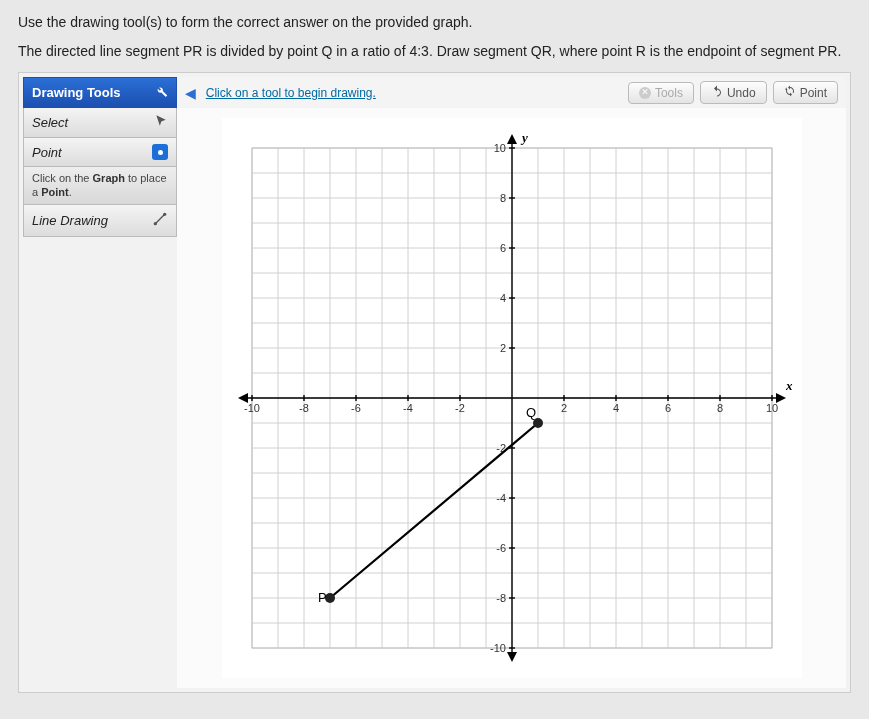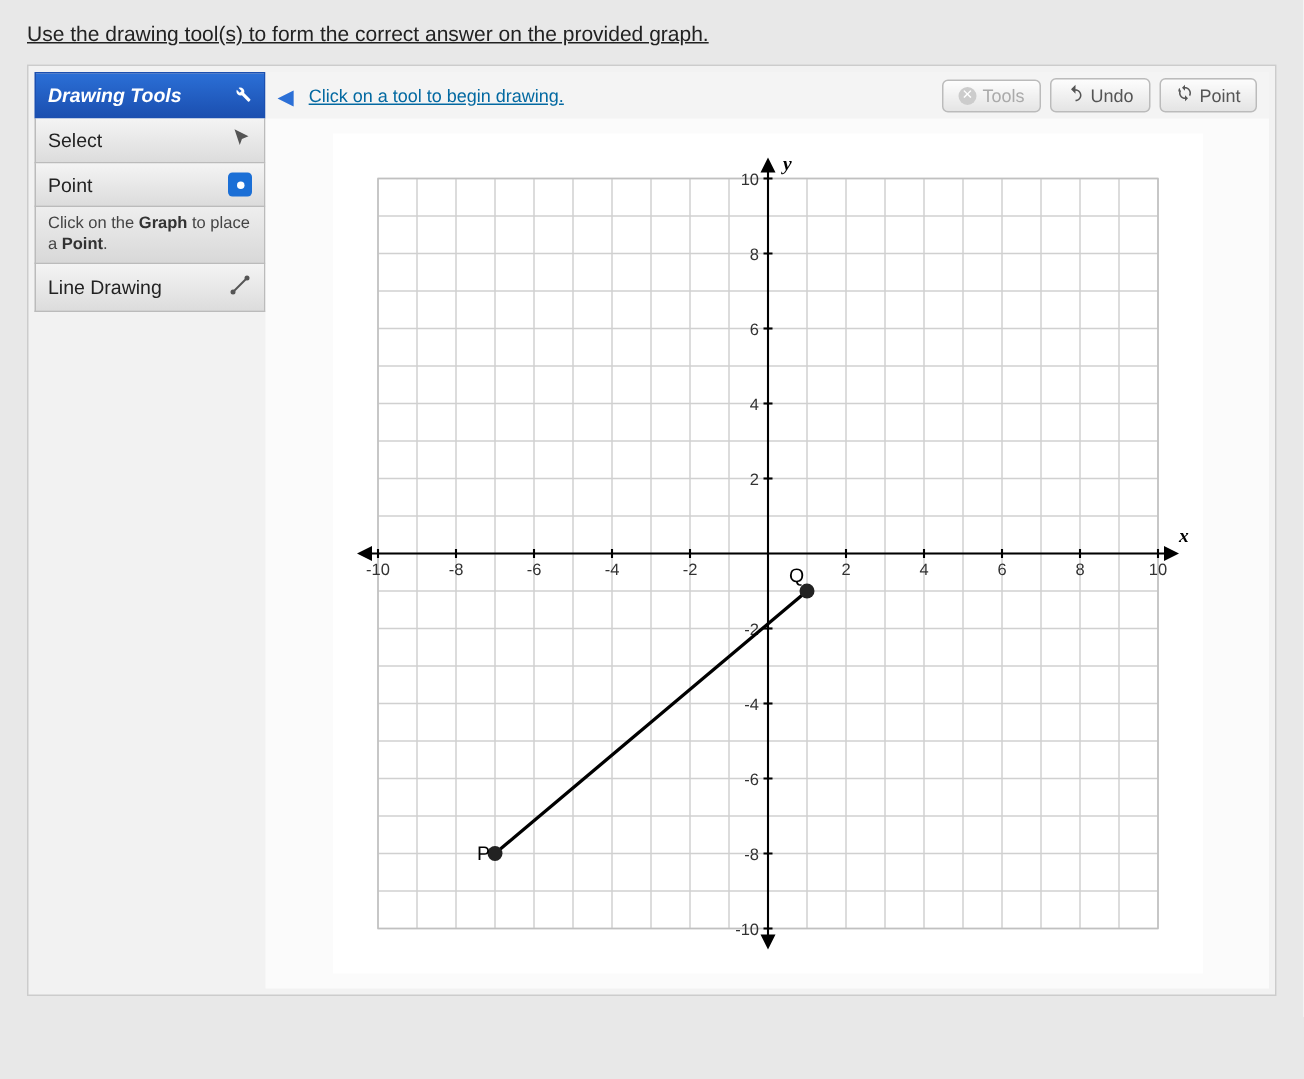--- a/index.html
+++ b/index.html
@@ -4,21 +4,21 @@
 <style>
   * { box-sizing: border-box; margin: 0; padding: 0; }
   body {
     font-family: Arial, sans-serif;
     background: #e8e8e8;
     padding: 12px 18px;
     color: #222;
     width: 869px;
   }
   .instructions { margin-bottom: 10px; font-size: 14px; line-height: 1.5; }
-  .instructions p { margin-bottom: 8px; text-decoration: underline; }
+  .instructions p { margin-bottom: 8px; }
   .workspace {
     display: flex;
     gap: 0;
     background: #f2f2f2;
     border: 1px solid #ccc;
     padding: 4px;
     align-items: flex-start;
   }
   .sidebar {
     width: 154px;
@@ -28,33 +28,33 @@
   .tool-header {
     background: linear-gradient(#2b6fd6, #1b4fb0);
     color: #fff;
     font-weight: bold;
     font-size: 13px;
     padding: 6px 8px;
     display: flex;
     align-items: center;
     justify-content: space-between;
     border: 1px solid #1b4fb0;
-    font-style: italic;
   }
   .tool-header .wrench { font-size: 12px; }
   .tool-item {
     background: linear-gradient(#f4f4f4, #dcdcdc);
     border: 1px solid #bbb;
     border-top: none;
     padding: 6px 8px;
     font-size: 13px;
     display: flex;
     align-items: center;
     justify-content: space-between;
     cursor: pointer;
+    font-style: italic;
   }
   .tool-item svg, .tool-item .icon-box { flex-shrink: 0; }
   .tool-help {
     background: linear-gradient(#eeeeee, #d8d8d8);
     border: 1px solid #bbb;
     border-top: none;
     padding: 4px 8px;
     font-size: 11px;
     color: #444;
     line-height: 1.3;
@@ -114,20 +114,21 @@
   .axis-label { font-size: 13px; font-style: italic; fill: #000; font-family: 'Times New Roman', serif; font-weight:bold;}
   .point-label { font-size: 13px; fill: #000; font-family: Arial; }
   .seg { stroke: #000; stroke-width: 2.2; }
   .pt { fill: #222; }
 </style>
 </head>
 <body>
 
 <div class="instructions">
   <p>Use the drawing tool(s) to form the correct answer on the provided graph.</p>
+  <p>The directed line segment PR is divided by point Q in a ratio of 4:3. Draw segment QR, where point R is the endpoint of segment PR.</p>
 </div>
 
 <div class="workspace">
   <div class="sidebar">
     <div class="tool-header">
       <span>Drawing Tools</span>
       <span class="wrench">
         <svg width="14" height="14" viewBox="0 0 24 24">
             <path fill="#fff" d="M22 19l-7-7c.6-1.6.2-3.5-1.1-4.8-1.4-1.4-3.5-1.7-5.2-1l3.4 3.4-2.1 2.1L6.6 8.3c-.7 1.7-.4 3.8 1 5.2 1.3 1.3 3.2 1.7 4.8 1.1l7 7c.4.4 1 .4 1.4 0l1.2-1.2c.4-.4.4-1 0-1.4z"></path>
           </svg>

